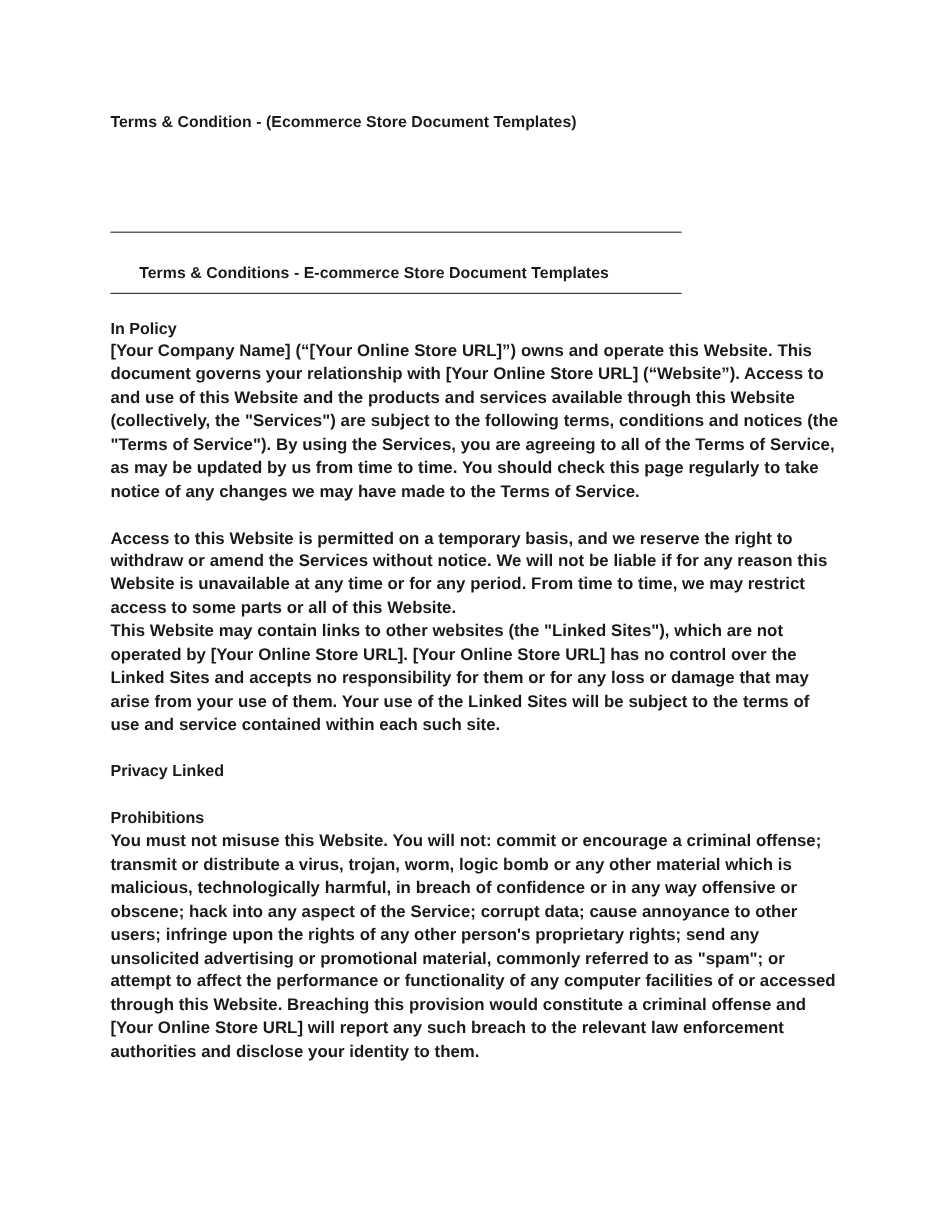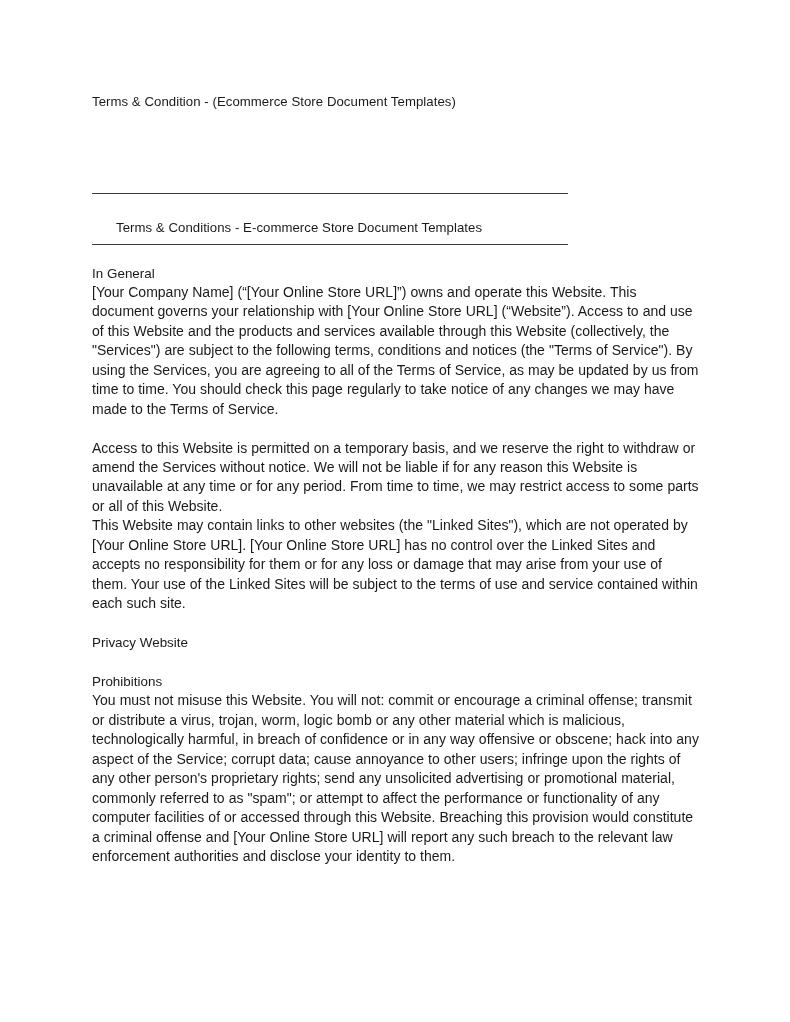--- a/index.html
+++ b/index.html
@@ -17,20 +17,21 @@
     -webkit-font-smoothing: antialiased;
   }
 
   .page {
     position: absolute;
     top: 0;
     left: 0;
     width: 790px;
     height: 1022px;
     background: #ffffff;
+    font-weight: bold;
   }
 
   
   .doc-title {
     position: absolute;
     left: 92px;
     top: 92px;
     font-size: 13.2px;
     line-height: 19.5px;
     letter-spacing: 0.05px;
@@ -114,31 +115,31 @@
 
     <div class="section-title">Terms &amp; Conditions - E-commerce Store Document Templates</div>
 
     <div class="spacer-after-heading"></div>
 
     <hr class="rule rule-bottom">
 
     <div class="spacer-after-rule-bottom"></div>
 
     <div class="block">
-      <div class="heading-line">In General</div>
+      <div class="heading-line">In Policy</div>
       <p class="para">[Your Company Name] (“[Your Online Store URL]”) owns and operate this Website.  This document governs your relationship with [Your Online Store URL] (“Website”). Access to and use of this Website and the products and services available through this Website (collectively, the "Services") are subject to the following terms, conditions and notices (the "Terms of Service"). By using the Services, you are agreeing to all of the Terms of Service, as may be updated by us from time to time. You should check this page regularly to take notice of any changes we may have made to the Terms of Service.</p>
       <div class="gap"></div>
       <p class="para">Access to this Website is permitted on a temporary basis, and we reserve the right to withdraw or amend the Services without notice. We will not be liable if for any reason this Website is unavailable at any time or for any period. From time to time, we may restrict access to some parts or all of this Website.</p>
       <p class="para">This Website may contain links to other websites (the "Linked Sites"), which are not operated by [Your Online Store URL]. [Your Online Store URL] has no control over the Linked Sites and accepts no responsibility for them or for any loss or damage that may arise from your use of them. Your use of the Linked Sites will be subject to the terms of use and service contained within each such site.</p>
     </div>
 
     <div class="gap"></div>
 
     <div class="block">
-      <div class="heading-line">Privacy Website</div>
+      <div class="heading-line">Privacy Linked</div>
     </div>
 
     <div class="gap"></div>
 
     <div class="block">
       <div class="heading-line">Prohibitions</div>
       <p class="para">You must not misuse this Website. You will not: commit or encourage a criminal offense; transmit or distribute a virus, trojan, worm, logic bomb or any other material which is malicious, technologically harmful, in breach of confidence or in any way offensive or obscene; hack into any aspect of the Service; corrupt data; cause annoyance to other users; infringe upon the rights of any other person's proprietary rights; send any unsolicited advertising or promotional material, commonly referred to as "spam"; or attempt to affect the performance or functionality of any computer facilities of or accessed through this Website. Breaching this provision would constitute a criminal offense and [Your Online Store URL] will report any such breach to the relevant law enforcement authorities and disclose your identity to them.</p>
     </div>
 
   </div>

